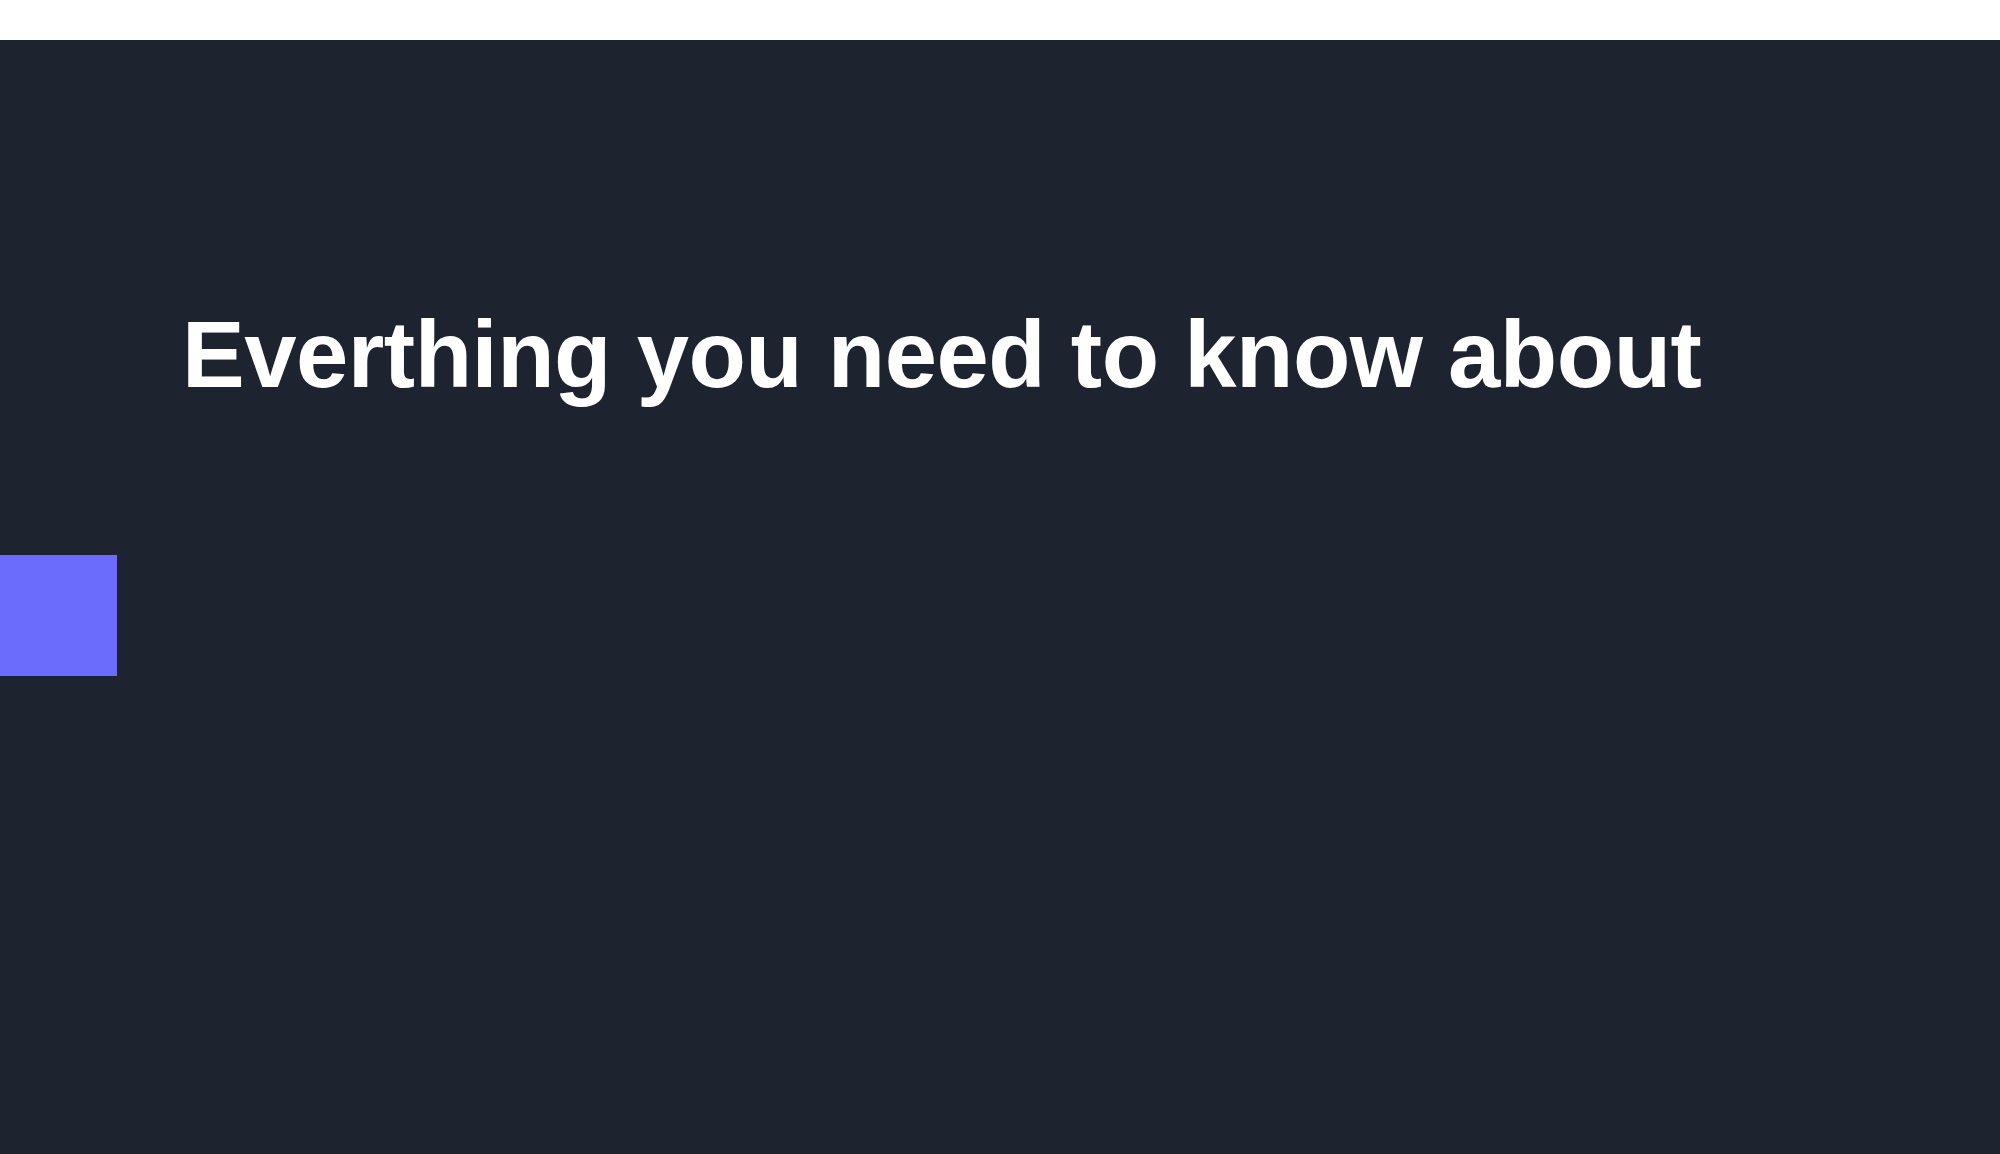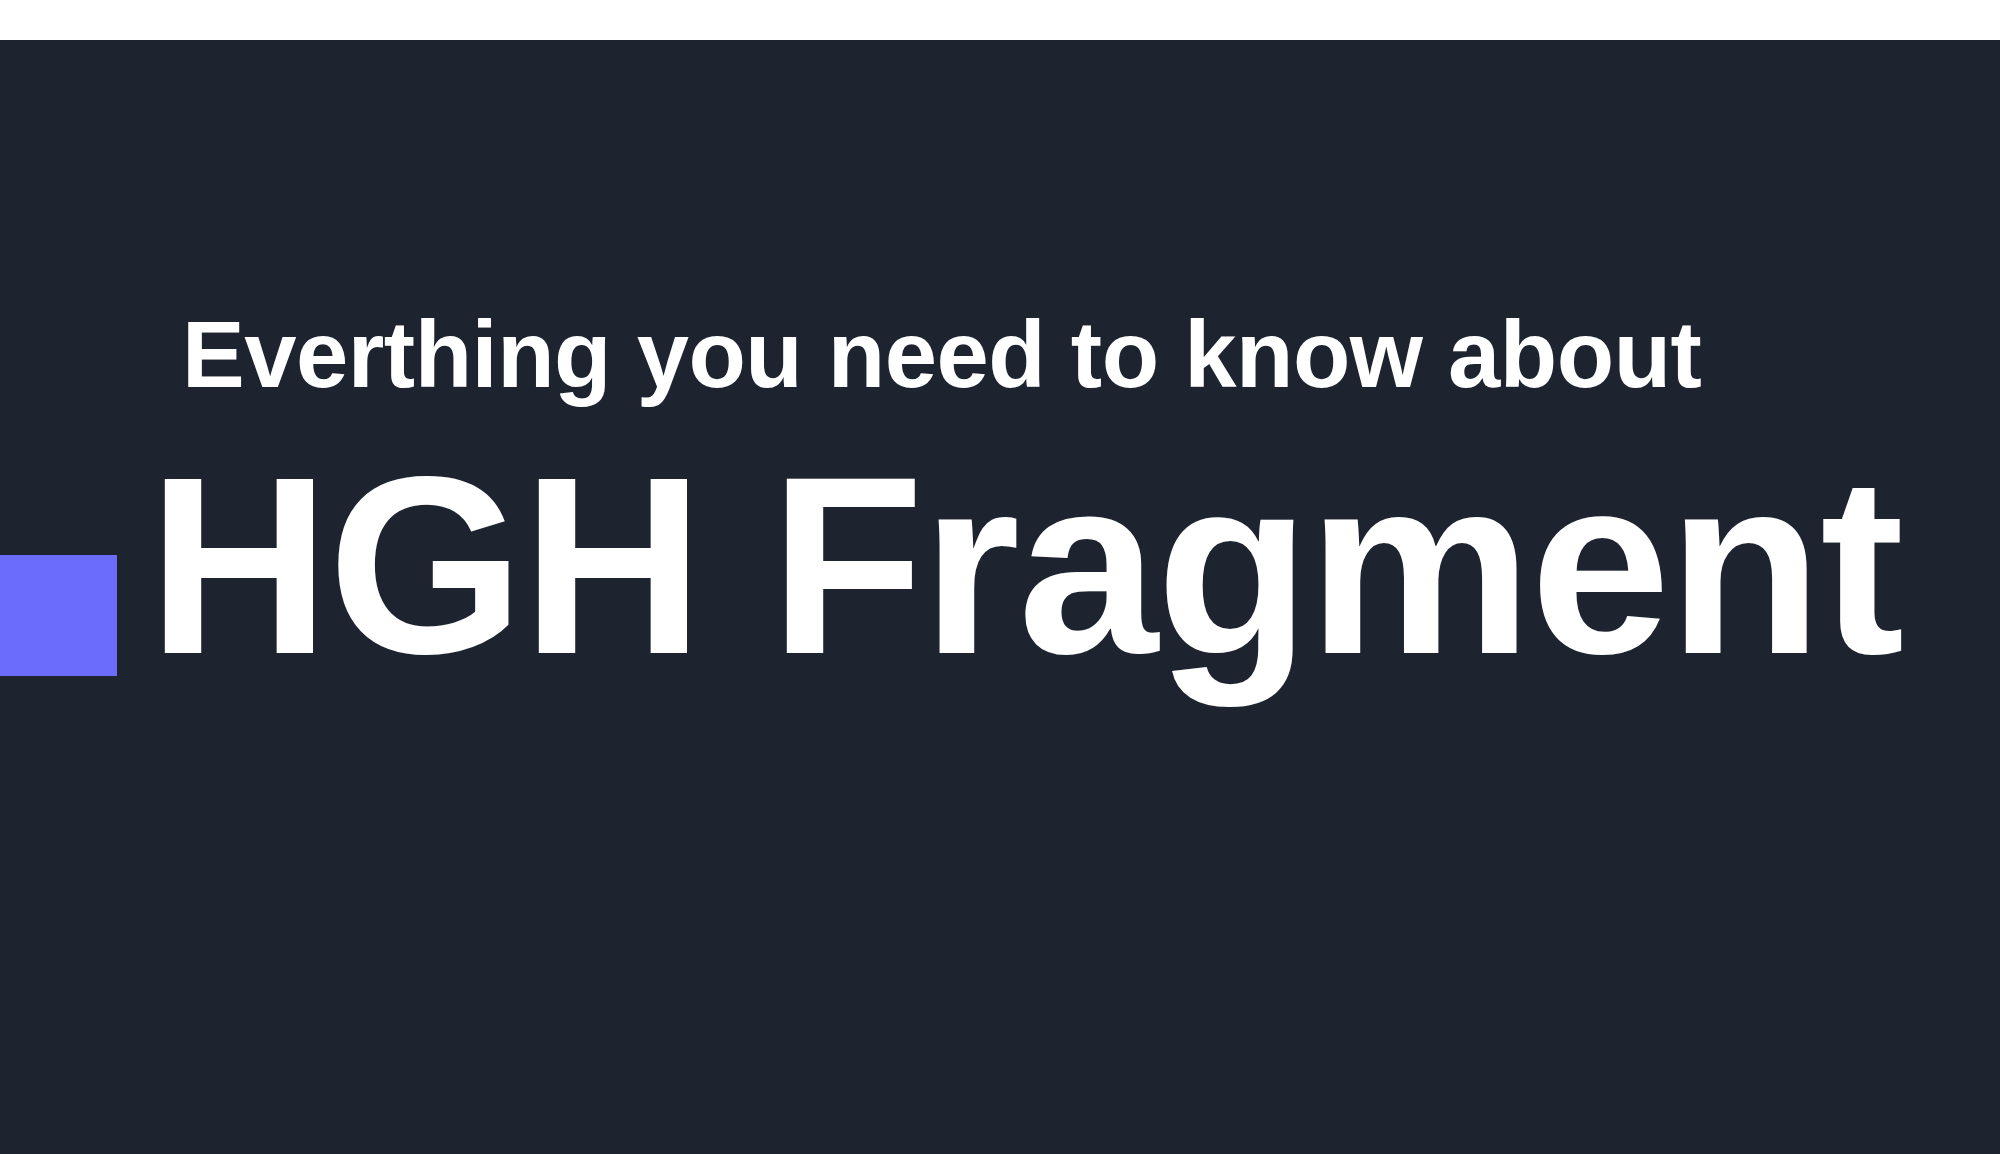--- a/index.html
+++ b/index.html
@@ -75,17 +75,16 @@
 <body>
 
 <div class="slide">
 
   <div class="accent-square"></div>
 
   <div class="headline-block">
 
     <p class="eyebrow">Everthing you need to know about</p>
 
-    <h1 class="title">HGH Fragment</h1>
 
   </div>
 
 </div>
 
 </body></html>

